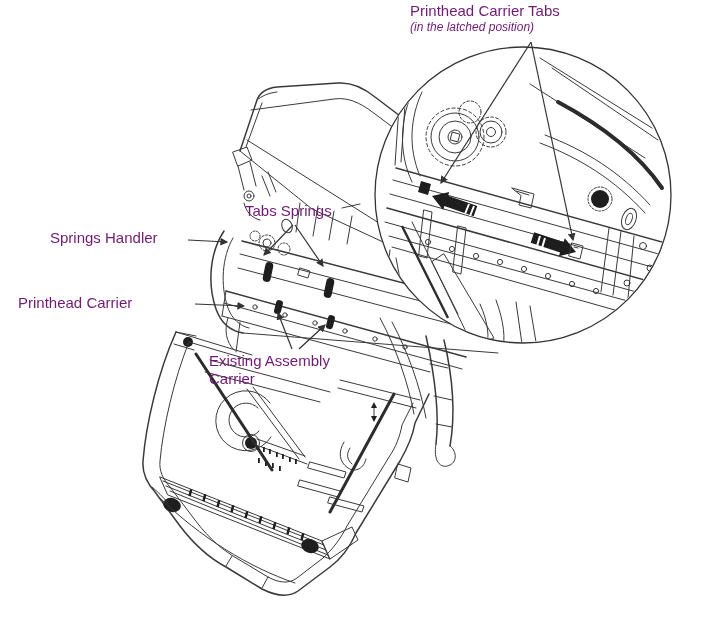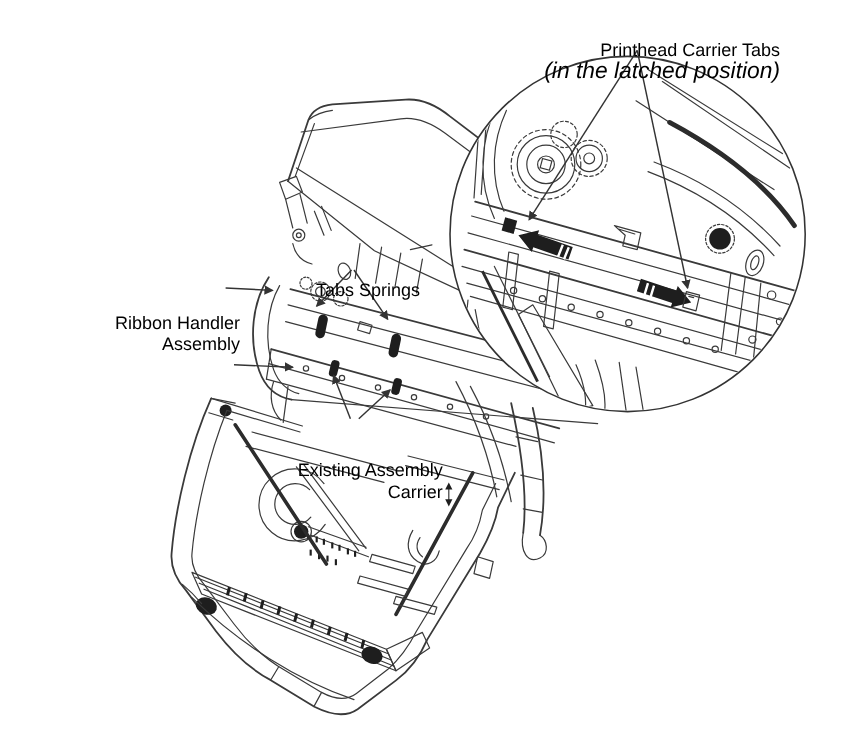--- a/index.html
+++ b/index.html
@@ -1,23 +1,23 @@
 <!DOCTYPE html>
 <html><head>
 <meta charset="utf-8">
 <style>
   html,body{margin:0;padding:0;background:#ffffff;}
   .stage{
     position:relative;width:715px;height:618px;background:#ffffff;overflow:hidden;
     font-family:"Liberation Sans","DejaVu Sans",sans-serif;
   }
   .stage svg{position:absolute;left:0;top:0;}
-  .callout{position:absolute;color:#000000;text-align:right;margin-top:32px;}
+  .callout{position:absolute;color:#701a75;text-align:left;}
   .callout .t{font-size:15px;line-height:18px;white-space:nowrap;}
-  .callout .s{font-size:19px;line-height:15px;font-style:italic;white-space:nowrap;}
+  .callout .s{font-size:12px;line-height:15px;font-style:italic;white-space:nowrap;}
   .ln{fill:none;stroke:#3a3a3a;stroke-width:1;stroke-linecap:round;stroke-linejoin:round;}
   .ln2{fill:none;stroke:#3a3a3a;stroke-width:1.5;stroke-linecap:round;stroke-linejoin:round;}
   .thk{fill:none;stroke:#2c2c2c;stroke-width:3;stroke-linecap:round;}
   .dk{fill:#1e1e1e;stroke:none;}
   .ldr{fill:none;stroke:#333;stroke-width:1.2;}
 </style>
 </head>
 <body>
 
 <div class="stage">
@@ -238,25 +238,25 @@
 <div class="callout" style="left:410px;top:2px;width:240px;">
   <div class="t">Printhead Carrier Tabs</div>
   <div class="s">(in the latched position)</div>
 </div>
 
 <div class="callout" style="left:245px;top:202px;width:105px;">
   <div class="t">Tabs Springs</div>
 </div>
 
 <div class="callout" style="left:50px;top:229px;width:150px;">
-  <div class="t">Ribbon Handler</div>
-  <div class="t">Assembly</div>
+  <div class="t">Springs Handler</div>
 </div>
 
 <div class="callout" style="left:18px;top:294px;width:218px;">
+  <div class="t">Printhead Carrier</div>
 </div>
 
 <div class="callout" style="left:209px;top:352px;width:160px;">
   <div class="t">Existing Assembly</div>
   <div class="t">Carrier</div>
 </div>
 
 </div>
 
 </body></html>

